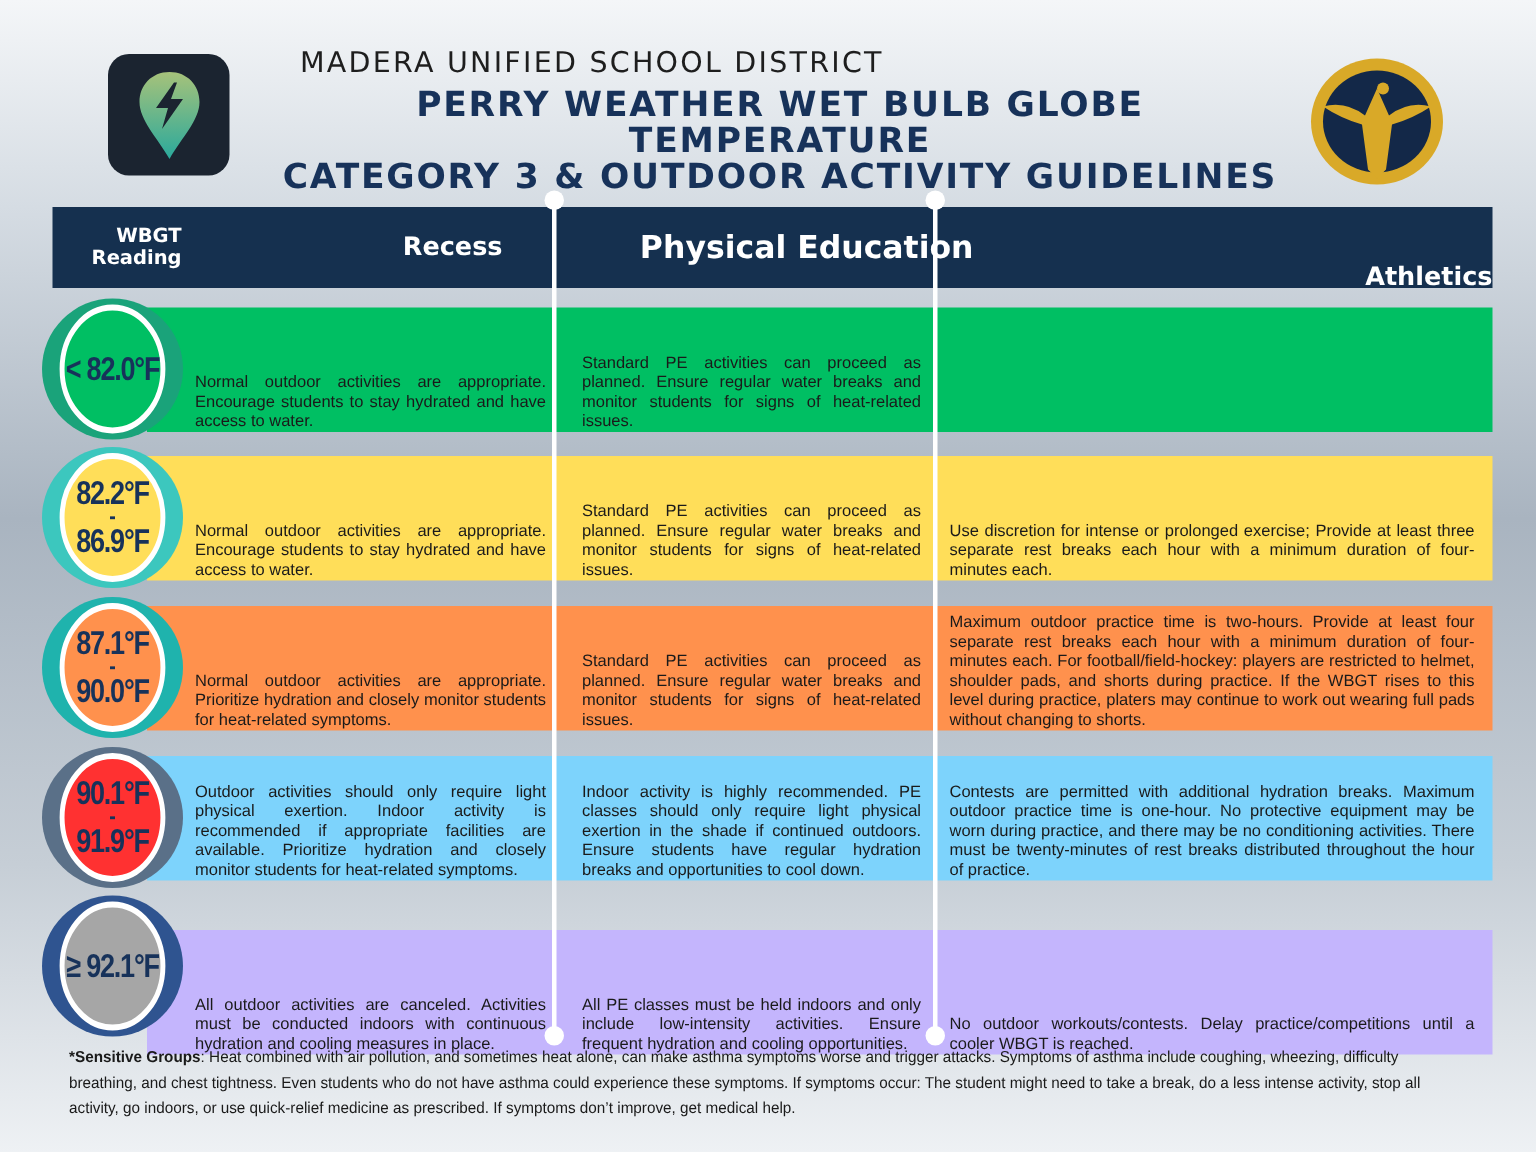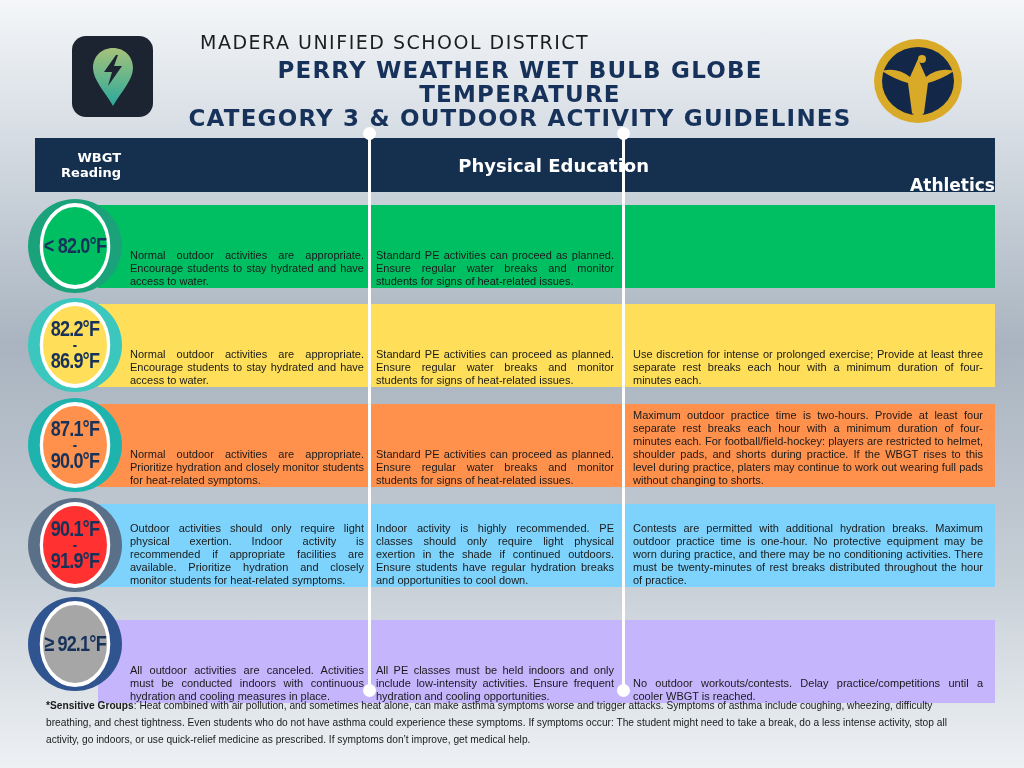--- a/index.html
+++ b/index.html
@@ -27,42 +27,42 @@
     font-family: "DejaVu Sans", sans-serif; font-weight: bold; font-size: 23px;
     line-height: 24px; letter-spacing: 1.2px; color: #17325a;
   }
   .table-header {
     position: absolute; left: 35px; top: 138px; width: 960px; height: 54px;
     background: #15304f; color: #fff; display: flex; align-items: center;
   }
   .th { font-family: "DejaVu Sans", sans-serif; font-weight: bold; text-align: right; }
   .th-wbgt { position: absolute; left: 0; width: 86px; font-size: 13px; line-height: 15px; }
   .th-recess { position: absolute; left: 120px; width: 180px; font-size: 17px; }
-  .th-pe { position: absolute; left: 334px; width: 280px; font-size: 18px; }
+  .th-pe { position: absolute; left: 334px; width: 280px; font-size: 21px; }
   .th-ath { position: absolute; left: 588px; width: 372px; font-size: 17px; margin-top: 40px; }
 
   .divider {
     position: absolute; top: 132px; width: 3px; height: 560px; background: #ffffff;
   }
   .divider .dot-top, .divider .dot-bot {
     position: absolute; left: -5px; width: 13px; height: 13px; border-radius: 50%; background: #fff;
   }
   .divider .dot-top { top: -5px; }
   .divider .dot-bot { bottom: -5px; }
 
   .row { position: absolute; left: 98px; width: 897px; height: 83px; }
   .cell {
     position: absolute; top: 0; height: 100%;
     display: flex; align-items: flex-end;
     font-size: 11px; line-height: 13px; color: #1a1a1a; text-align: justify;
     padding: 0 8px;
   }
   .cell span { display: block; }
   .c-recess { left: 24px; width: 250px; padding-left: 8px; }
-  .c-pe { left: 274px; width: 250px; padding-left: 4px; }
+  .c-pe { left: 274px; width: 250px; padding-left: 16px; }
   .c-ath { left: 527px; width: 370px; padding-left: 8px; padding-right: 12px; }
 
   .badge {
     position: absolute; left: 32px; width: 86px; height: 86px; border-radius: 50%;
     display: flex; flex-direction: column; align-items: center; justify-content: center;
     border: 4px solid #fff; z-index: 3;
     font-family: "Liberation Sans", sans-serif; font-weight: bold; color: #17325a;
     transform: scaleX(0.82);
   }
   .badge-ring {
@@ -107,20 +107,21 @@
 <div class="header-title">
   <div>PERRY WEATHER WET BULB GLOBE TEMPERATURE</div>
   <div>CATEGORY 3 &amp; OUTDOOR ACTIVITY GUIDELINES</div>
 </div>
 
 <div class="table-header">
   <div class="th th-wbgt">
     <div>WBGT</div>
     <div>Reading</div>
   </div>
+  <div class="th th-recess">Recess</div>
   <div class="th th-pe">Physical Education</div>
   <div class="th th-ath">Athletics</div>
 </div>
 
 <div class="row" id="row0" style="top: 205px; background: rgb(0, 191, 99);">
   <div class="cell c-recess">
       <span>Normal outdoor activities are appropriate. Encourage students to stay hydrated and have access to water.</span>
     </div>
   <div class="cell c-pe">
       <span>Standard PE activities can proceed as planned. Ensure regular water breaks and monitor students for signs of heat-related issues.</span>

